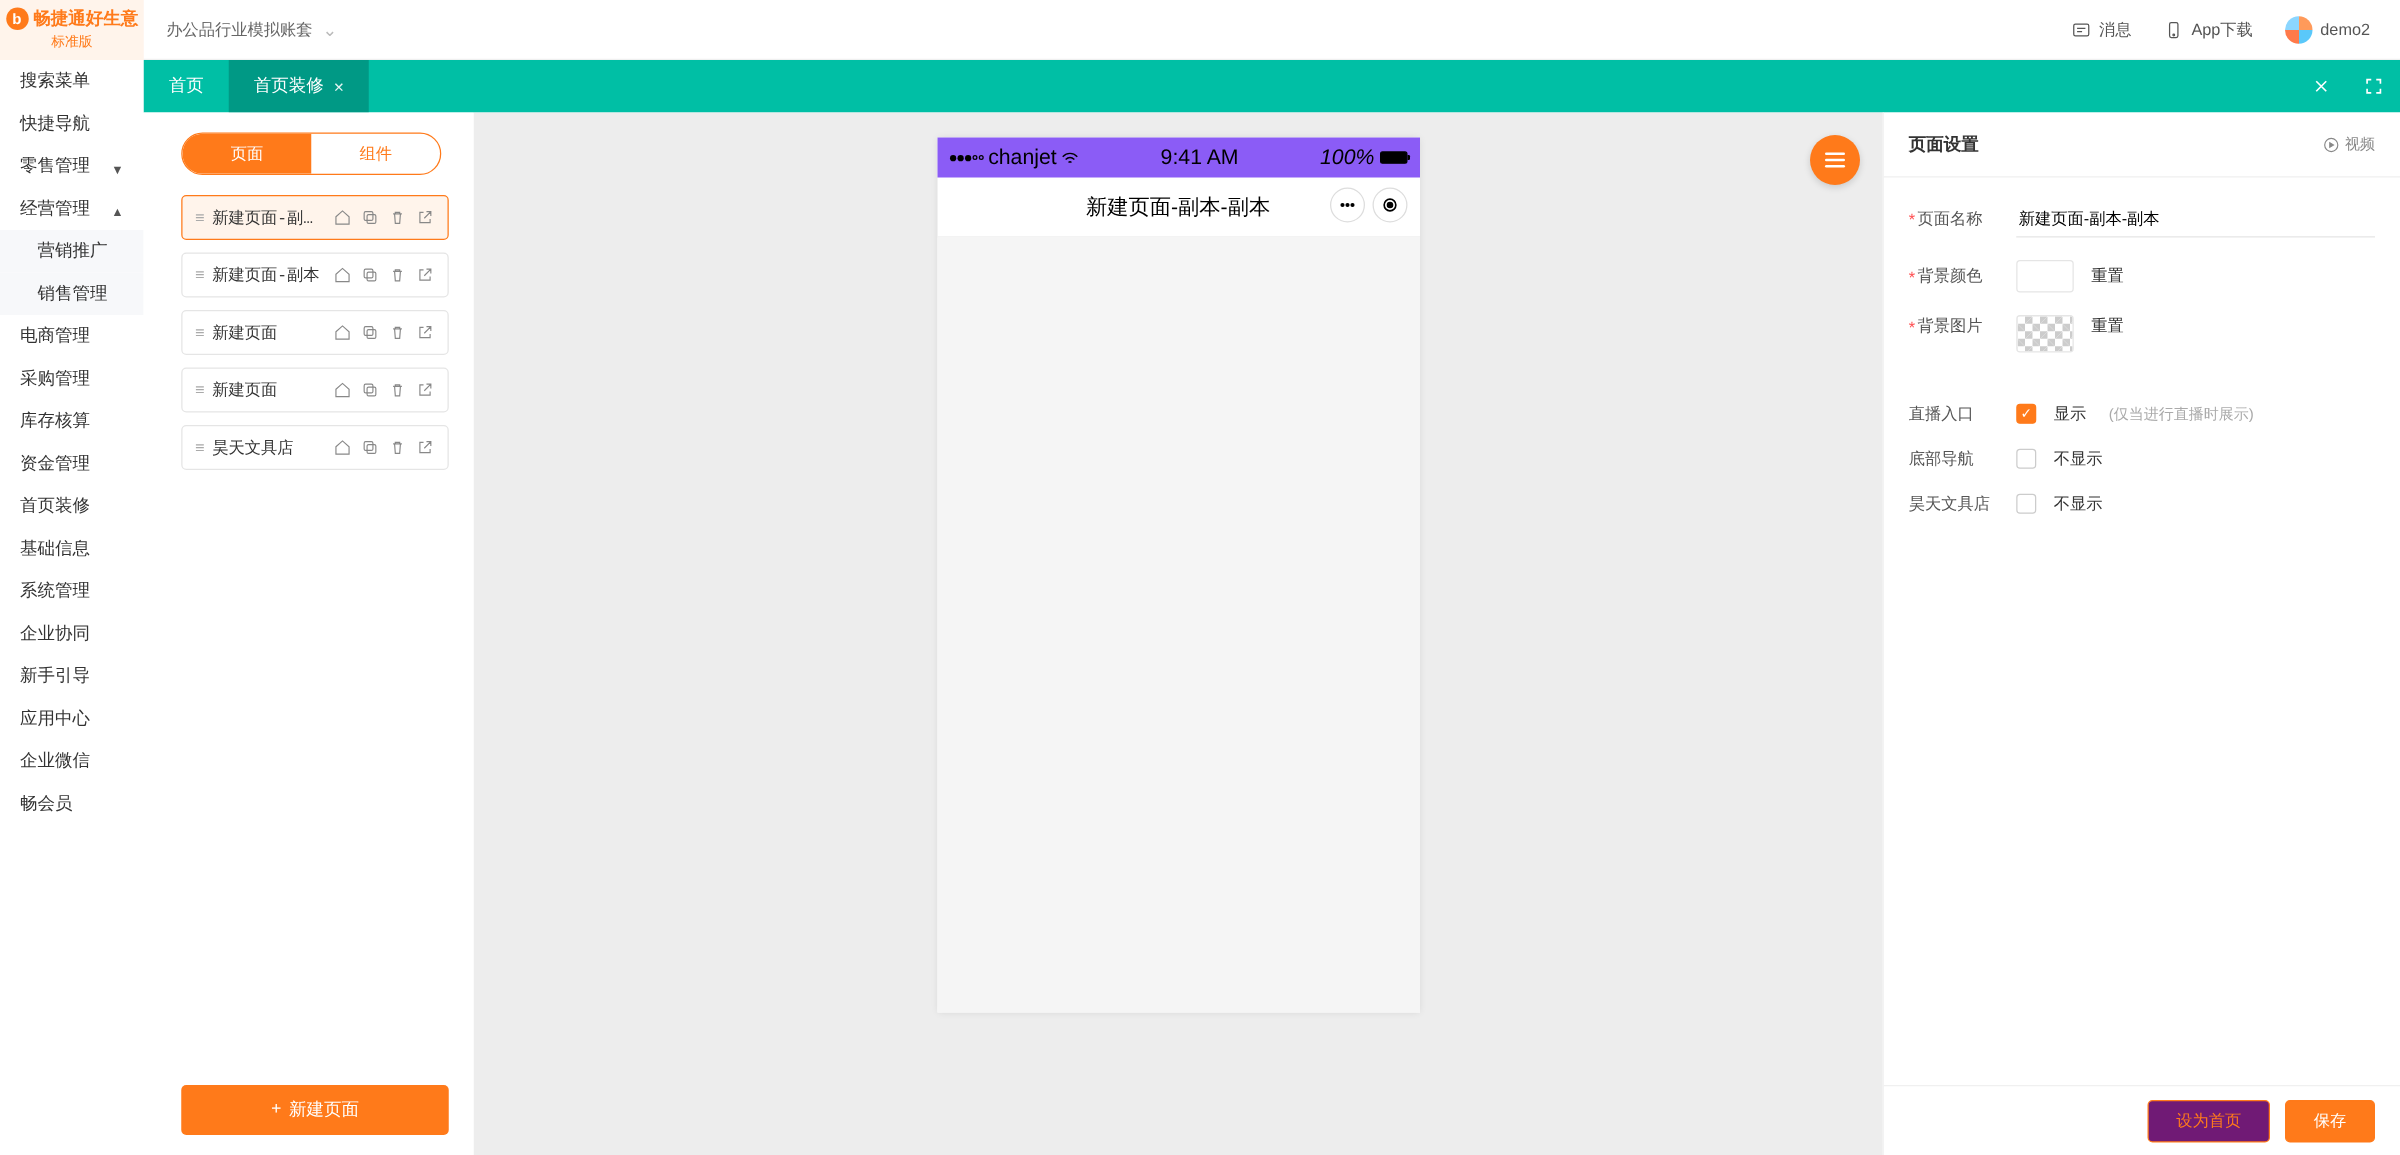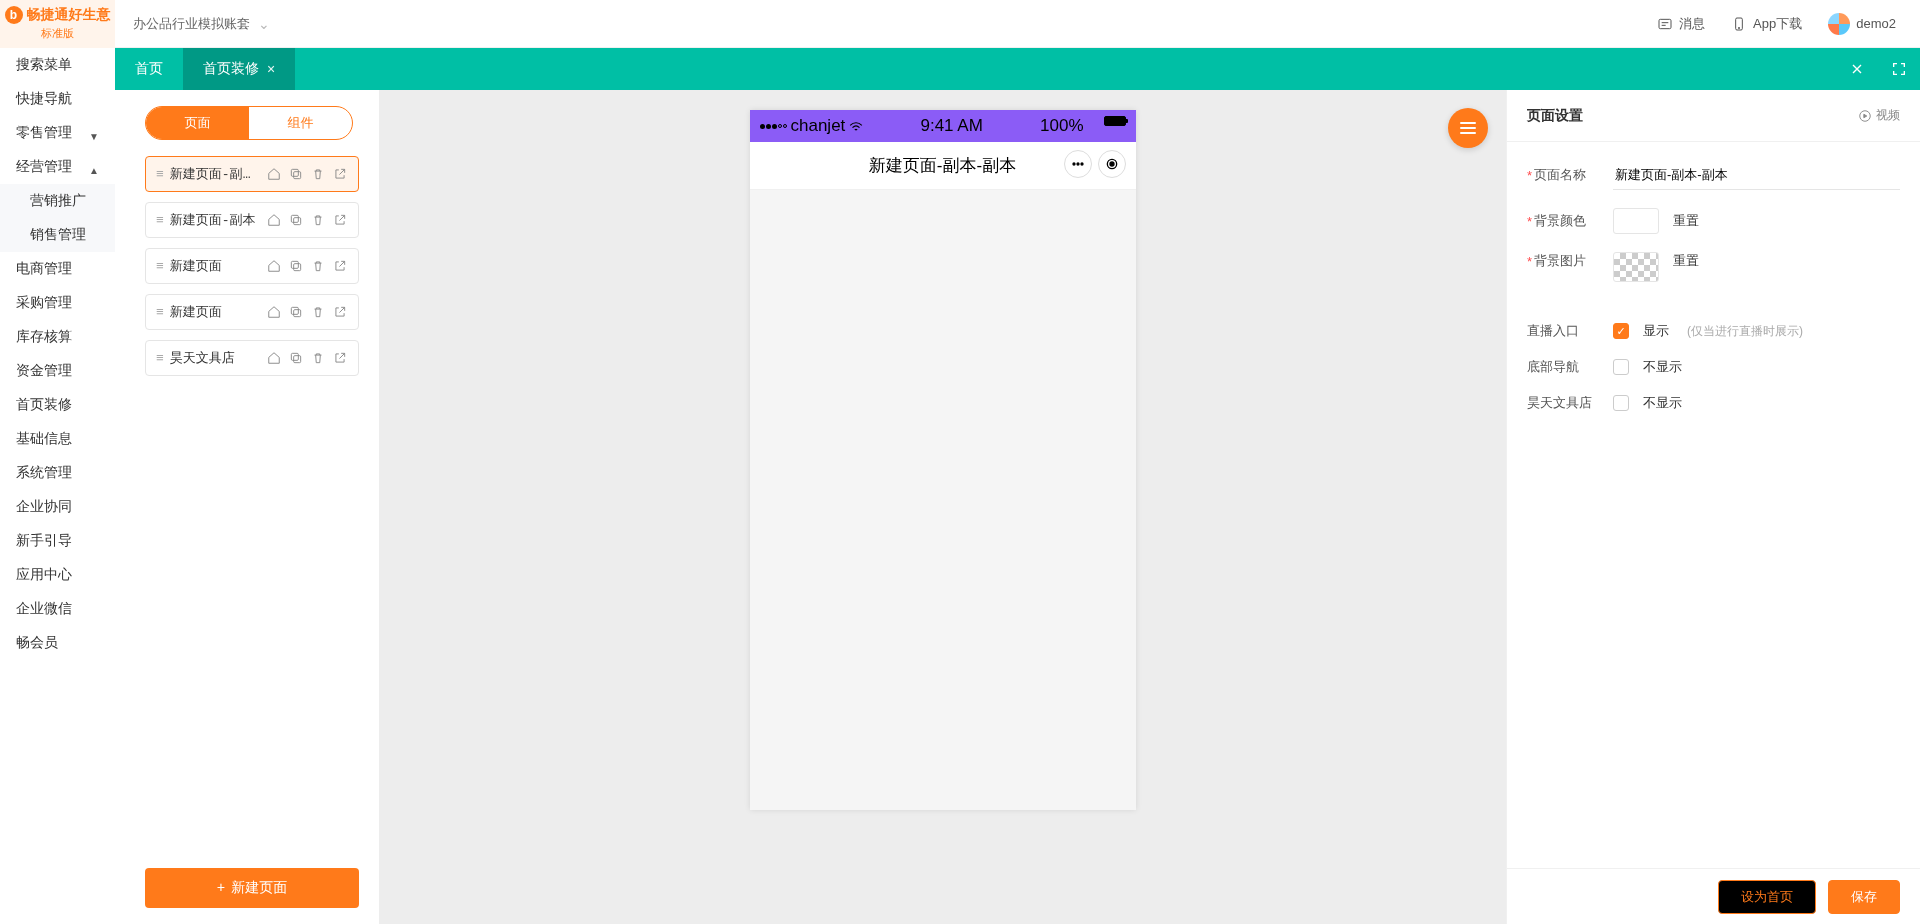--- a/index.html
+++ b/index.html
@@ -45,21 +45,21 @@
 .page-icons span { width:16px; height:16px; display:flex; align-items:center; justify-content:center; color:#888; cursor:pointer;}
 .page-icons svg { width:14px; height:14px; stroke:#888; fill:none; stroke-width:1.6;}
 .new-page-btn { height:40px; background:#ff7a1a; color:#fff; border-radius:4px; display:flex; align-items:center; justify-content:center; gap:6px; cursor:pointer; font-size:14px; margin-top:12px;}
 .canvas-col { flex:1; background:#ededed; position:relative; display:flex; align-items:flex-start; justify-content:center; padding-top:20px; overflow:auto;}
 .phone { width:386px; height:700px; background:#fff; box-shadow:0 0 6px rgba(0,0,0,.1); display:flex; flex-direction:column;}
 .status-bar { height:22px; background:#8b5cf6; display:flex; align-items:center; justify-content:space-between; padding:16px 10px; font-size:17px; color:#000;}
 .status-left { display:flex; align-items:center; gap:4px;}
 .dots { display:flex; gap:1px;}
 .dots i { width:5px; height:5px; border-radius:50%; background:#000; display:block;}
 .dots i.hollow { background:transparent; border:1px solid #000; width:4px; height:4px;}
-.status-right { display:flex; align-items:flex-start; gap:20px;}
+.status-right { display:flex; align-items:center; gap:4px;font-style:italic;}
 .battery { width:22px; height:10px; border:1px solid #000; border-radius:2px; position:relative; background:#000;}
 .battery::after { content:""; position:absolute; right:-3px; top:2px; width:2px; height:4px; background:#000; border-radius:0 1px 1px 0;}
 .phone-header { height:48px; display:flex; align-items:center; justify-content:center; position:relative; border-bottom:1px solid #f0f0f0;}
 .phone-title { font-size:17px; color:#000;}
 .phone-caps { position:absolute; right:10px; top:8px; display:flex; gap:6px;}
 .capsule { width:28px; height:28px; border:1px solid #ddd; border-radius:14px; display:flex; align-items:center; justify-content:center;}
 .capsule svg { width:16px; height:16px; stroke:#000; fill:none; stroke-width:2;}
 .phone-body { flex:1; background:#f5f5f5;}
 .float-menu { position:absolute; right:18px; top:18px; width:40px; height:40px; background:#ff7a1a; border-radius:50%; display:flex; flex-direction:column; align-items:center; justify-content:center; gap:3px; cursor:pointer; box-shadow:0 2px 6px rgba(0,0,0,.15);}
 .float-menu i { width:16px; height:2px; background:#fff; border-radius:1px; display:block;}
@@ -76,21 +76,21 @@
 .text-input { flex:1; height:30px; border:none; border-bottom:1px solid #e5e5e5; outline:none; font-size:13px; padding:4px 2px; background:transparent;}
 .swatch { width:46px; height:26px; background:#fff; border:1px solid #e5e5e5; border-radius:3px;}
 .checker { width:46px; height:30px; border:1px solid #e5e5e5; border-radius:3px; background-image:linear-gradient(45deg,#ccc 25%,transparent 25%),linear-gradient(-45deg,#ccc 25%,transparent 25%),linear-gradient(45deg,transparent 75%,#ccc 75%),linear-gradient(-45deg,transparent 75%,#ccc 75%); background-size:12px 12px; background-position:0 0,0 6px,6px -6px,-6px 0;}
 .link-btn { color:#333; cursor:pointer; font-size:13px;}
 .checkbox { width:16px; height:16px; border:1px solid #ccc; border-radius:3px; display:inline-flex; align-items:center; justify-content:center; cursor:pointer; flex-shrink:0;}
 .checkbox.checked { background:#ff7a1a; border-color:#ff7a1a;}
 .checkbox.checked::after { content:"✓"; color:#fff; font-size:11px; line-height:1;}
 .hint { color:#aaa; font-size:12px; margin-left:4px;}
 .settings-foot { height:56px; border-top:1px solid #f0f0f0; display:flex; align-items:center; justify-content:flex-end; gap:12px; padding:0 20px;}
 .btn { height:34px; padding:0 22px; border-radius:4px; border:1px solid #ff7a1a; cursor:pointer; display:flex; align-items:center; font-size:13px;}
-.btn.ghost { background:#000000; color:#ff7a1a;}
+.btn.ghost { background:#701a75; color:#ff7a1a;}
 .btn.primary { background:#ff7a1a; color:#fff;}
 .main > .sidebar::-webkit-scrollbar { width:6px;}
 </style>
 </head>
 <body>
 
 <div class="app">
 
   <div class="topbar">
     <div class="logo-box">

